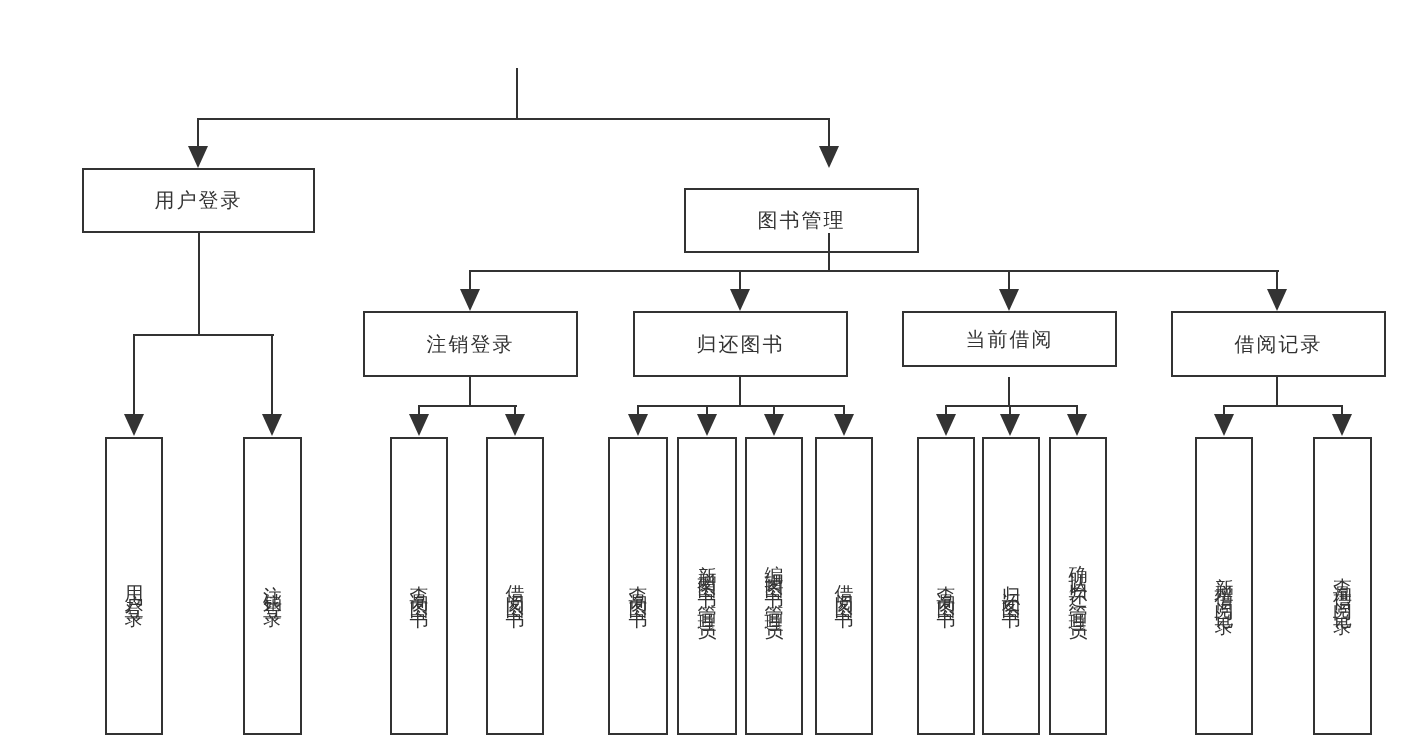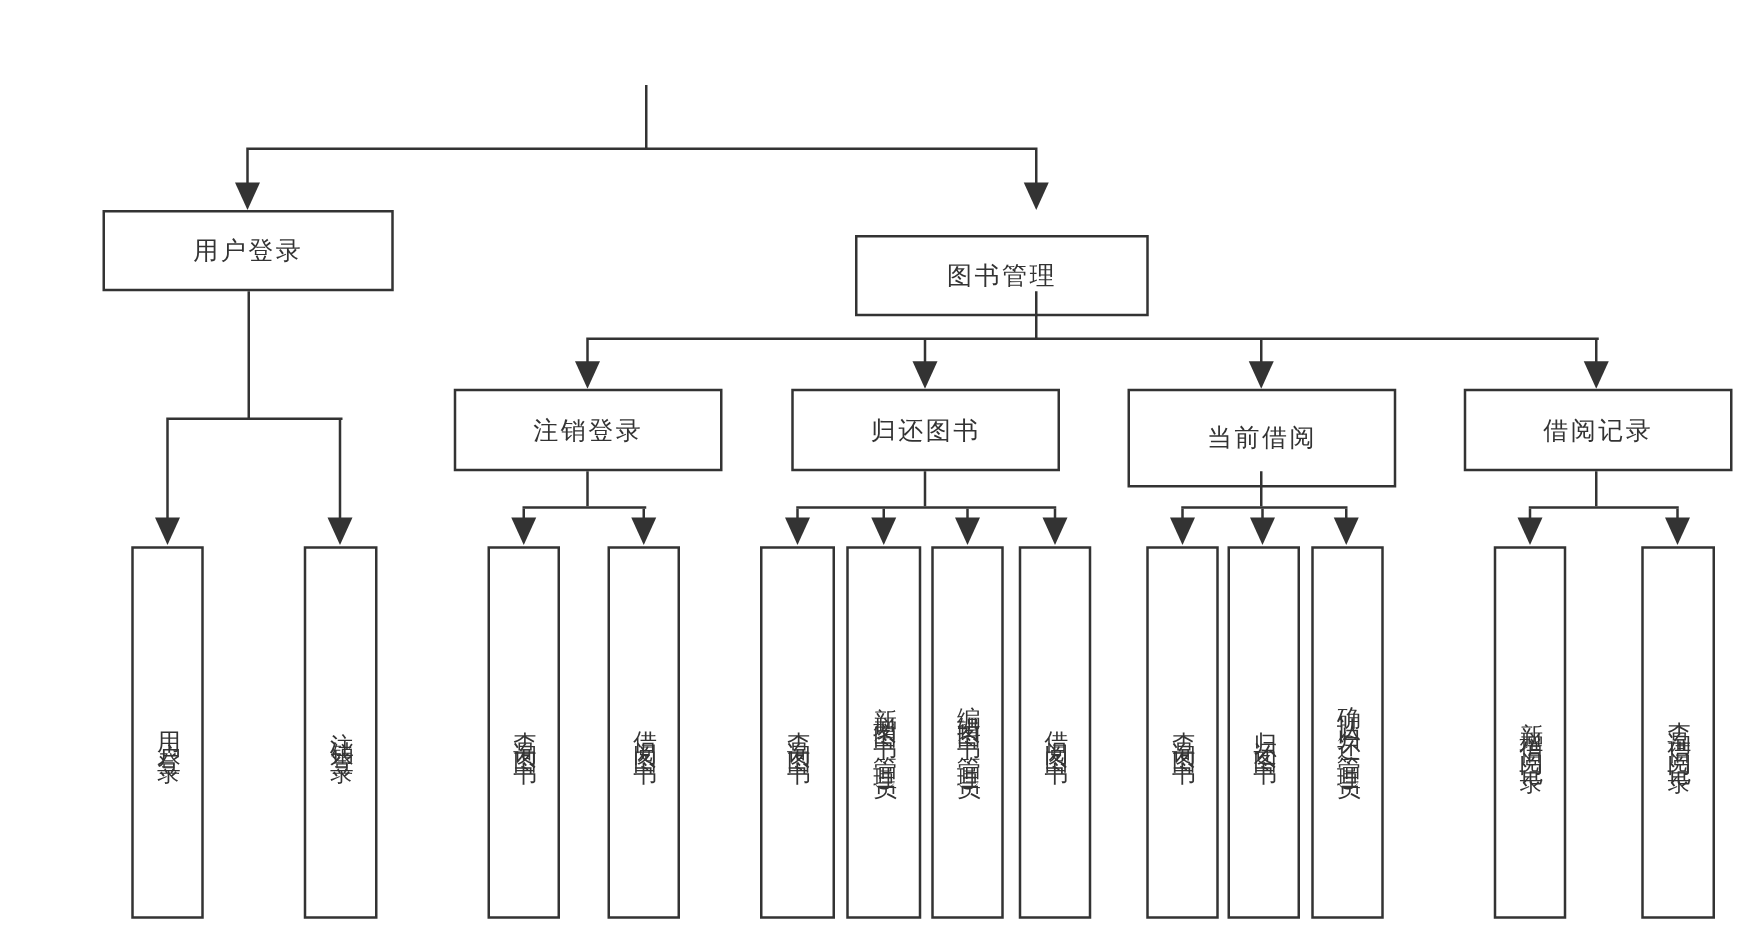--- a/index.html
+++ b/index.html
@@ -73,21 +73,21 @@
     <div class="vline" style="left:1276px;top:272px;width:2px;height:19px;"></div>
     <div class="arrow" style="left:1267px;top:289px;"></div>
   </div>
 
   <div class="node" style="left:363px;top:311px;width:215px;height:66px;">
     <span>注销登录</span>
   </div>
   <div class="node" style="left:633px;top:311px;width:215px;height:66px;">
     <span>归还图书</span>
   </div>
-  <div class="node" style="left:902px;top:311px;width:215px;height:79px;">
+  <div class="node" style="left:902px;top:311px;width:215px;height:56px;">
     <span>当前借阅</span>
   </div>
   <div class="node" style="left:1171px;top:311px;width:215px;height:66px;">
     <span>借阅记录</span>
   </div>
 
   <div>
     <div class="vline" style="left:469px;top:377px;width:2px;height:28px;"></div>
     <div class="hline" style="left:418px;top:405px;width:99px;height:2px;"></div>
     <div class="vline" style="left:418px;top:407px;width:2px;height:9px;"></div>

